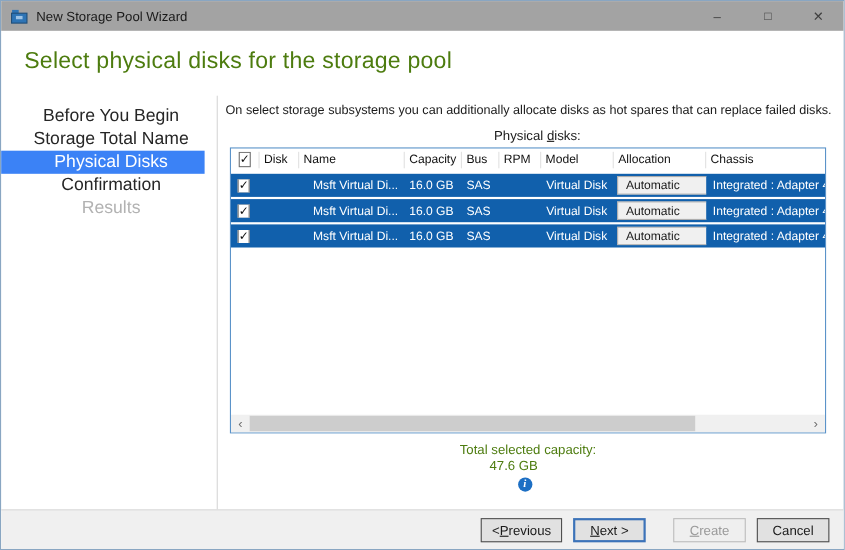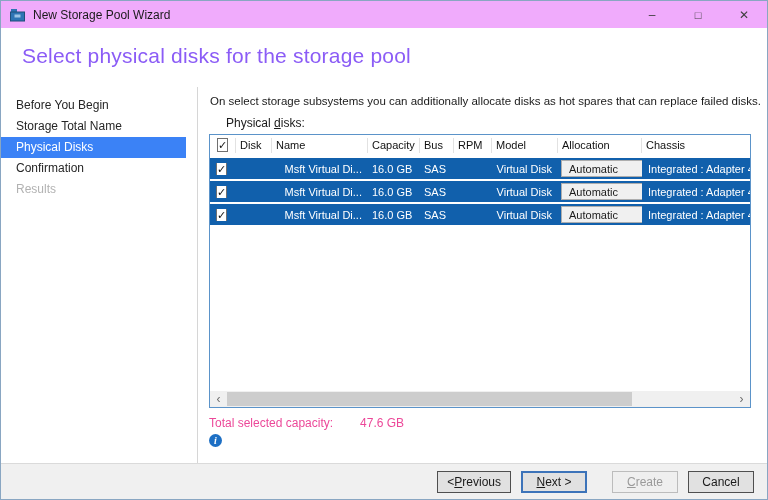--- a/index.html
+++ b/index.html
@@ -5,41 +5,41 @@
   * { box-sizing: border-box; }
   html,body { margin:0; padding:0; background:#cfcfcf; }
   body { font-family:"Liberation Sans","DejaVu Sans",sans-serif; }
 
   .window {
     width:768px; height:500px; background:#ffffff;
     border:1px solid #89a6c2; position:relative; overflow:hidden;
   }
 
   
-  .titlebar { height:27px; display:flex; align-items:center; padding-left:9px; background:#f0abfc; }
+  .titlebar { height:27px; display:flex; align-items:center; padding-left:9px; background:#a3a3a3; }
   .title-icon { width:16px; height:14px; margin-right:7px; flex:0 0 auto; }
   .title-text { font-size:12px; color:#1a1a1a; flex:1; white-space:nowrap; }
   .win-controls { display:flex; height:27px; }
   .win-btn { width:46px; height:27px; display:flex; align-items:center; justify-content:center;
              font-size:12px; color:#404040; cursor:default; }
   .win-btn.maxi { font-size:11px; }
 
   
   .heading-wrap { height:59px; padding:16px 0 0 21px; }
-  .heading { font-size:21px; color:#8b5cf6; font-weight:400; letter-spacing:.2px; }
+  .heading { font-size:21px; color:#4d7c0f; font-weight:400; letter-spacing:.2px; }
 
   
   .bodyarea { display:flex; height:376px; }
   .sidebar { width:197px; border-right:1px solid #d6d6d6; padding-top:8px; flex:0 0 auto; }
-  .side-item { height:21px; line-height:21px; padding-left:15px; font-size:12px; color:#262626;
-               margin-right:11px; white-space:nowrap; cursor:default; }
+  .side-item { height:21px; line-height:21px; padding-left:15px; font-size:16px; color:#262626;
+               margin-right:11px; white-space:nowrap; cursor:default;text-align:center; }
   .side-item.selected { background:#3b82f6; color:#ffffff; }
   .side-item.disabled { color:#b2b2b2; }
 
-  .content { flex:1; padding:8px 16px 16px 11px; display:flex; flex-direction:column; overflow:hidden; }
+  .content { flex:1; padding:8px 16px 16px 11px; display:flex; flex-direction:column; overflow:hidden;align-items:center; }
   .instruction { font-size:11.5px; color:#1a1a1a; margin:0 0 9px 1px; white-space:nowrap; }
   .table-label { font-size:12px; color:#1a1a1a; margin:0 0 4px 17px; }
   .mn { text-decoration:underline; }
 
   
   .disk-table { border:1px solid #5b93c9; height:278px; display:flex; flex-direction:column; background:#fff; }
   .tgrid { display:grid; grid-template-columns:26px 36px 96px 52px 34px 38px 66px 84px 1fr; align-items:center; }
   .thead { height:21px; font-size:11px; color:#111; flex:0 0 auto; }
   .thead .hcell { height:15px; line-height:15px; padding:0 4px; border-right:1px solid #e2e2e2;
                   white-space:nowrap; overflow:hidden; }
@@ -55,21 +55,21 @@
               font-size:11px; margin-left:3px; cursor:default; }
   .alloc-arrow { color:#5a5a5a; font-size:9px; line-height:9px; margin-top:-3px; }
   .table-filler { flex:1; }
 
   .hscroll { height:16px; background:#f0f0f0; display:flex; align-items:center; flex:0 0 auto; }
   .scroll-arrow { width:17px; text-align:center; color:#6d6d6d; font-size:12px; line-height:16px; cursor:default; }
   .scroll-track { flex:1; height:16px; position:relative; }
   .scroll-thumb { position:absolute; left:0; top:1px; height:14px; width:80%; background:#cdcdcd; }
 
   
-  .total-line { margin-top:8px; font-size:12px; color:#ec4899; display:flex; }
+  .total-line { margin-top:8px; font-size:12px; color:#4d7c0f; display:flex;flex-direction:column; }
   .total-value { margin-left:27px; }
   .note-line { margin-top:4px; display:flex; align-items:center; font-size:12px; color:#1a1a1a; }
   .info-icon { width:13px; height:13px; border-radius:50%; background:#1d6fc4; color:#fff;
                font-family:"Liberation Serif",serif; font-style:italic; font-weight:bold;
                font-size:10px; line-height:13px; text-align:center; margin-right:6px; flex:0 0 auto; }
 
   
   .footer { height:37px; border-top:1px solid #dadada; background:#f0f0f0;
             display:flex; align-items:center; justify-content:flex-end; padding-right:13px; }
   .btn { min-width:66px; height:22px; padding:0 9px; font-size:12px; color:#1a1a1a;

